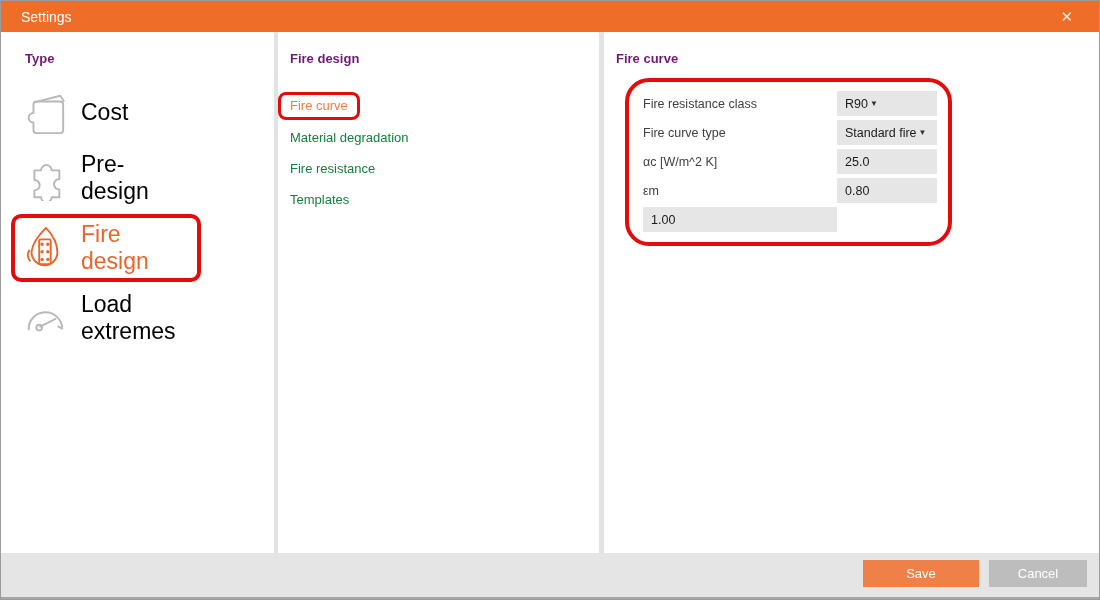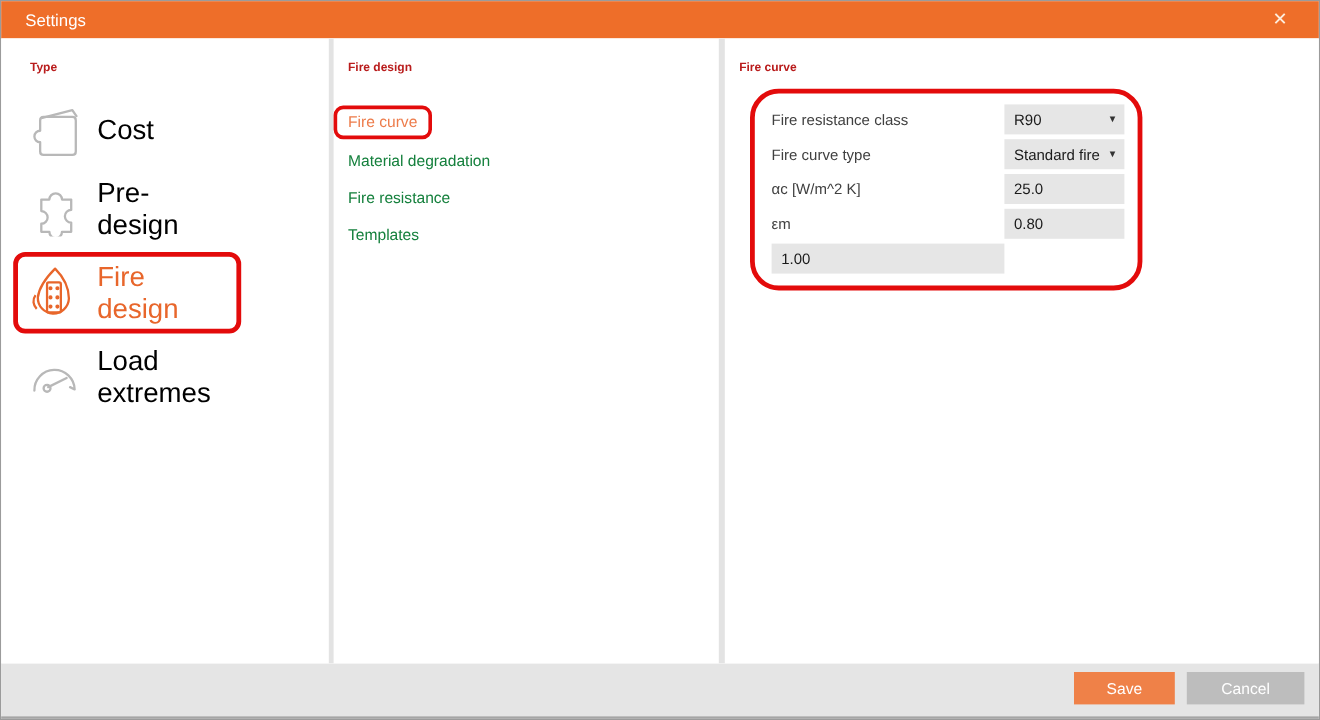--- a/index.html
+++ b/index.html
@@ -35,21 +35,21 @@
     flex:1 1 auto;
     display:flex;
     background:#ffffff;
     overflow:hidden;
   }
   .col-type   { width:277px; flex:0 0 277px; border-right:4px solid #e3e3e3; padding-top:12px; }
   .col-menu   { width:326px; flex:0 0 326px; border-right:5px solid #e3e3e3; padding:12px 0 0 12px; }
   .col-panel  { flex:1 1 auto; padding:12px 0 0 10px; }
 
   .section-heading {
-    font-size:10px; font-weight:bold; color:#b91c1c;
+    font-size:13px; font-weight:bold; color:#701a75;
   }
   .col-type .section-heading { margin:7px 0 16px 24px; }
   .col-menu .section-heading { margin:7px 0 26px 0; }
   .col-panel .section-heading { margin:7px 0 12px 2px; }
 
   
   .nav-item {
     display:flex; align-items:center; gap:14px;
     width:190px;
     margin:0 0 2px 10px;
@@ -102,42 +102,42 @@
     white-space:nowrap; overflow:hidden;
   }
   .form-field {
     height:25px;
     background:#e6e6e6;
     display:flex; align-items:center;
     font-size:12.5px; color:#1a1a1a;
     padding:0 6px 0 8px;
     white-space:nowrap; overflow:hidden;
   }
-  .form-field.dropdown { justify-content:space-between; cursor:pointer; }
+  .form-field.dropdown { cursor:pointer; }
   .caret {
     font-size:8px; color:#333333; flex:0 0 auto; margin-left:2px;
   }
   
   .footer {
     flex:0 0 46px;
     background:#e5e5e5;
     border-bottom:2px solid #a5a5a5;
     display:flex; align-items:center; justify-content:flex-end;
     gap:10px;
     padding:0 12px 3px 0;
   }
   .btn {
     height:27px;
     border:none;
     font-family:"Liberation Sans", sans-serif;
     font-size:13px;
     color:#ffffff;
     cursor:pointer;
   }
-  .btn-save   { width:84px; background:#ef8148; }
+  .btn-save   { width:116px; background:#ef8148; }
   .btn-cancel { width:98px; background:#bdbdbd; }
 </style>
 </head>
 <body>
 
 <div class="window">
 
   <div class="titlebar">
     <span class="title">Settings</span>
     <span class="close">✕</span>

